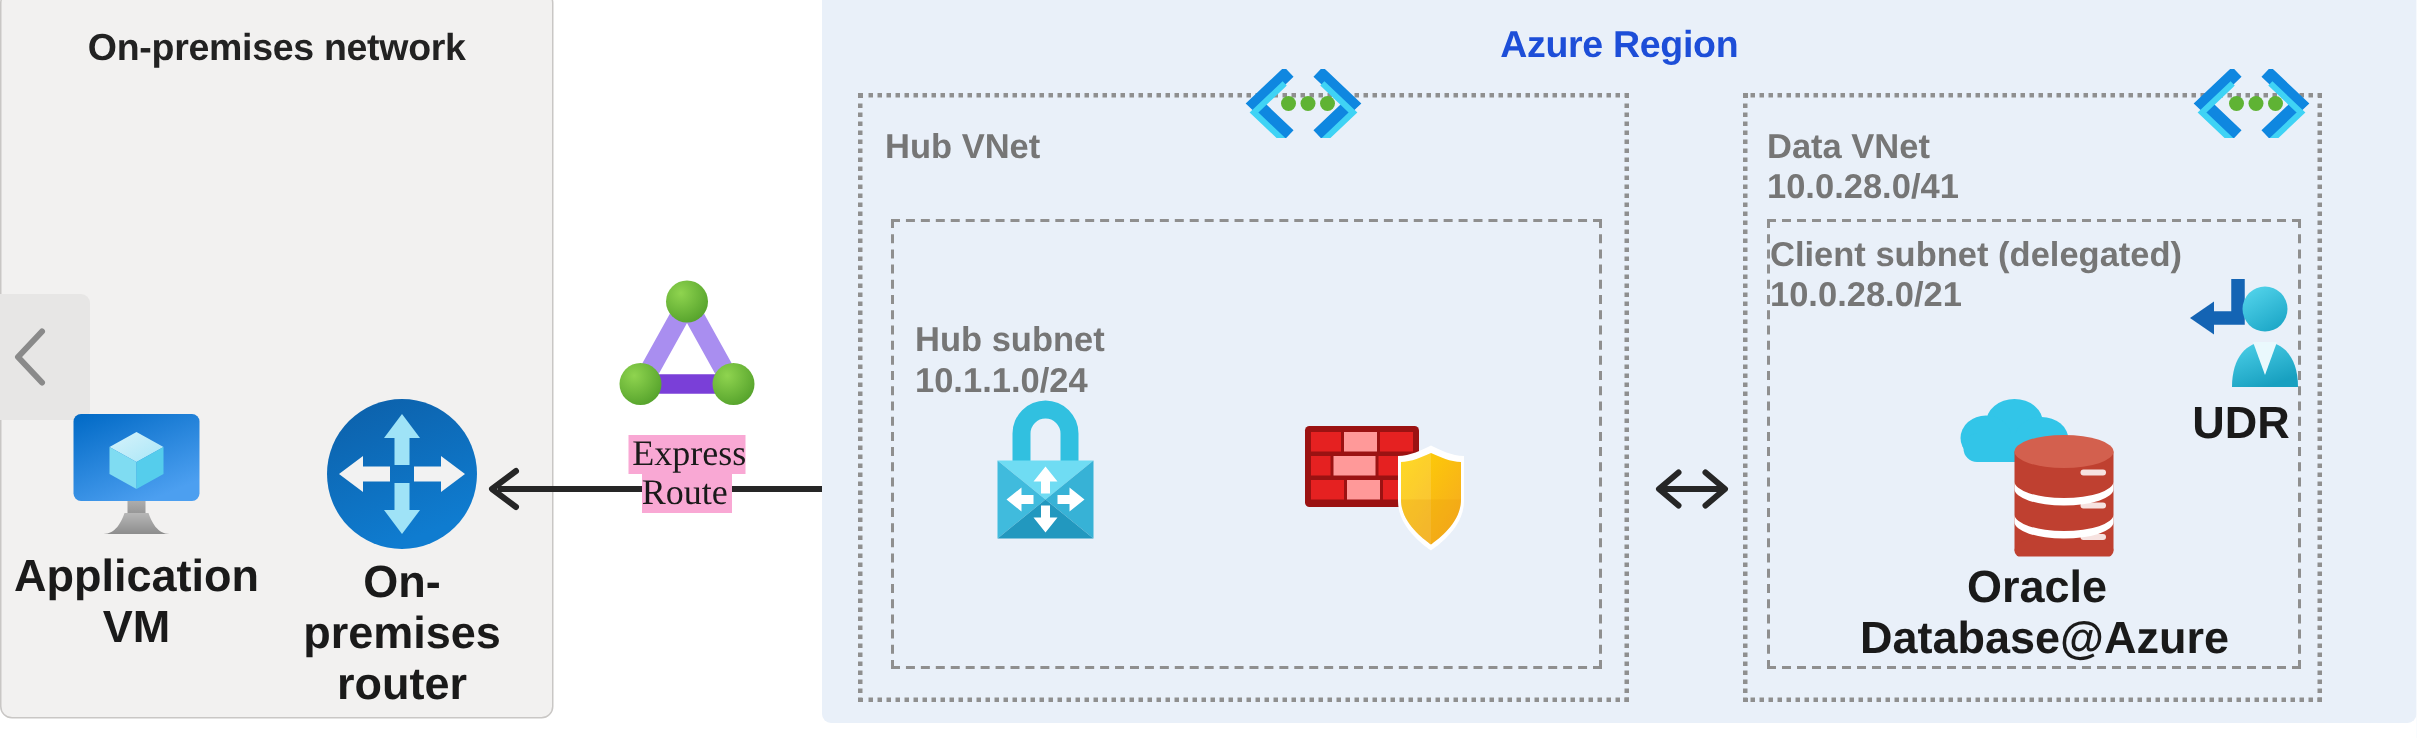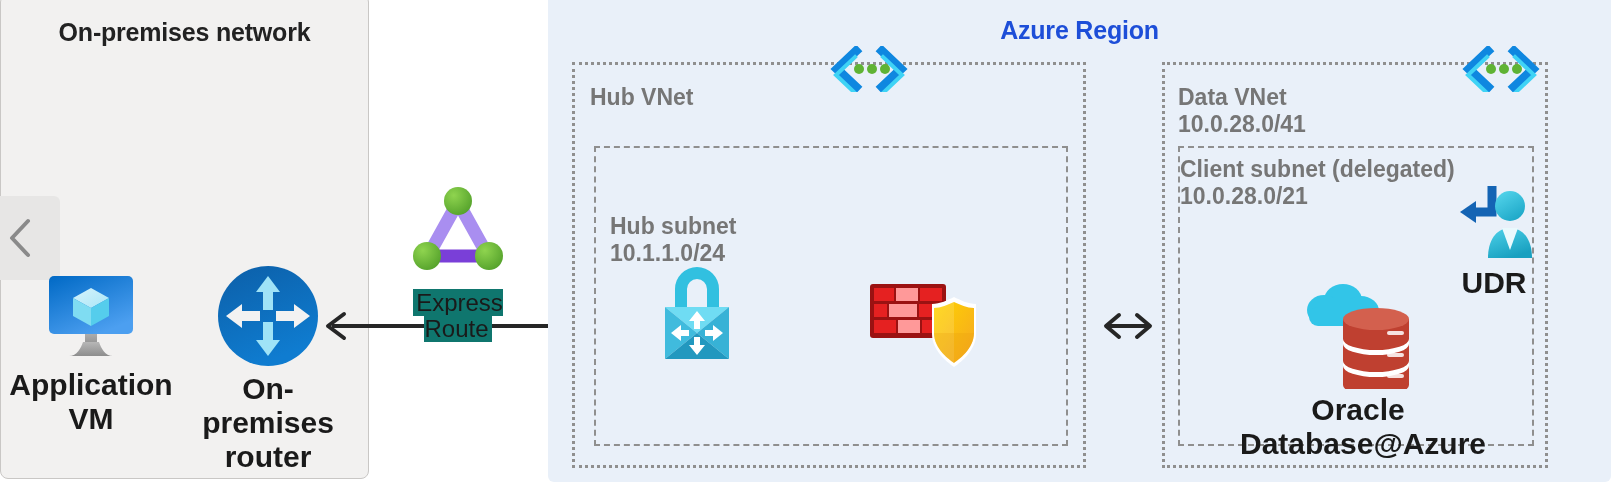--- a/index.html
+++ b/index.html
@@ -83,21 +83,21 @@
   .vnet-icon { position: absolute; }
 
   
   .arrow-svg { position: absolute; overflow: visible; }
 
   .er-label {
     position: absolute; text-align: center;
     font-size: 24px; color: #1a1a1a; line-height: 1.1;
     white-space: pre-line;
   }
-  .er-label span { background: #0f766e; padding: 0 3px; }
+  .er-label span { background: #f9a8d4; padding: 0 3px; font-family: Liberation Serif, serif; }
 </style>
 </head>
 <body>
 
 <div id="canvas">
 
   <div class="onprem-box"></div>
   <div class="onprem-title">On-premises network</div>
 
   <div class="nav-chip">
@@ -282,21 +282,21 @@
     <polyline points="52,5 71,23 52,41" fill="none" stroke="#3fd3f5" stroke-width="4" stroke-linecap="square" transform="translate(1,6)"></polyline>
     <circle cx="29" cy="23" r="5" fill="#5fb334"></circle>
     <circle cx="42" cy="23" r="5" fill="#5fb334"></circle>
     <circle cx="55" cy="23" r="5" fill="#5fb334"></circle>
   </svg>
 
   <div class="subnet" style="left:1178px; top:146px; width:356px; height:300px;"></div>
   <div class="subnet-label" style="left:1180px; top:156px;">Client subnet (delegated)
  10.0.28.0/21</div>
 
-  <div class="node" style="left:1240px; top:273px; width:236px;">
+  <div class="node" style="left:1240px; top:255px; width:236px;">
     <svg class="icon-wrap" width="118" height="116" viewBox="0 0 118 116">
 
       <g fill="#32c5e8">
         <ellipse cx="44" cy="27" rx="19" ry="16"></ellipse>
         <ellipse cx="25" cy="37" rx="17" ry="15"></ellipse>
         <ellipse cx="62" cy="38" rx="18" ry="15"></ellipse>
         <rect x="10" y="34" width="70" height="19" rx="9"></rect>
       </g>
 
       <g>

